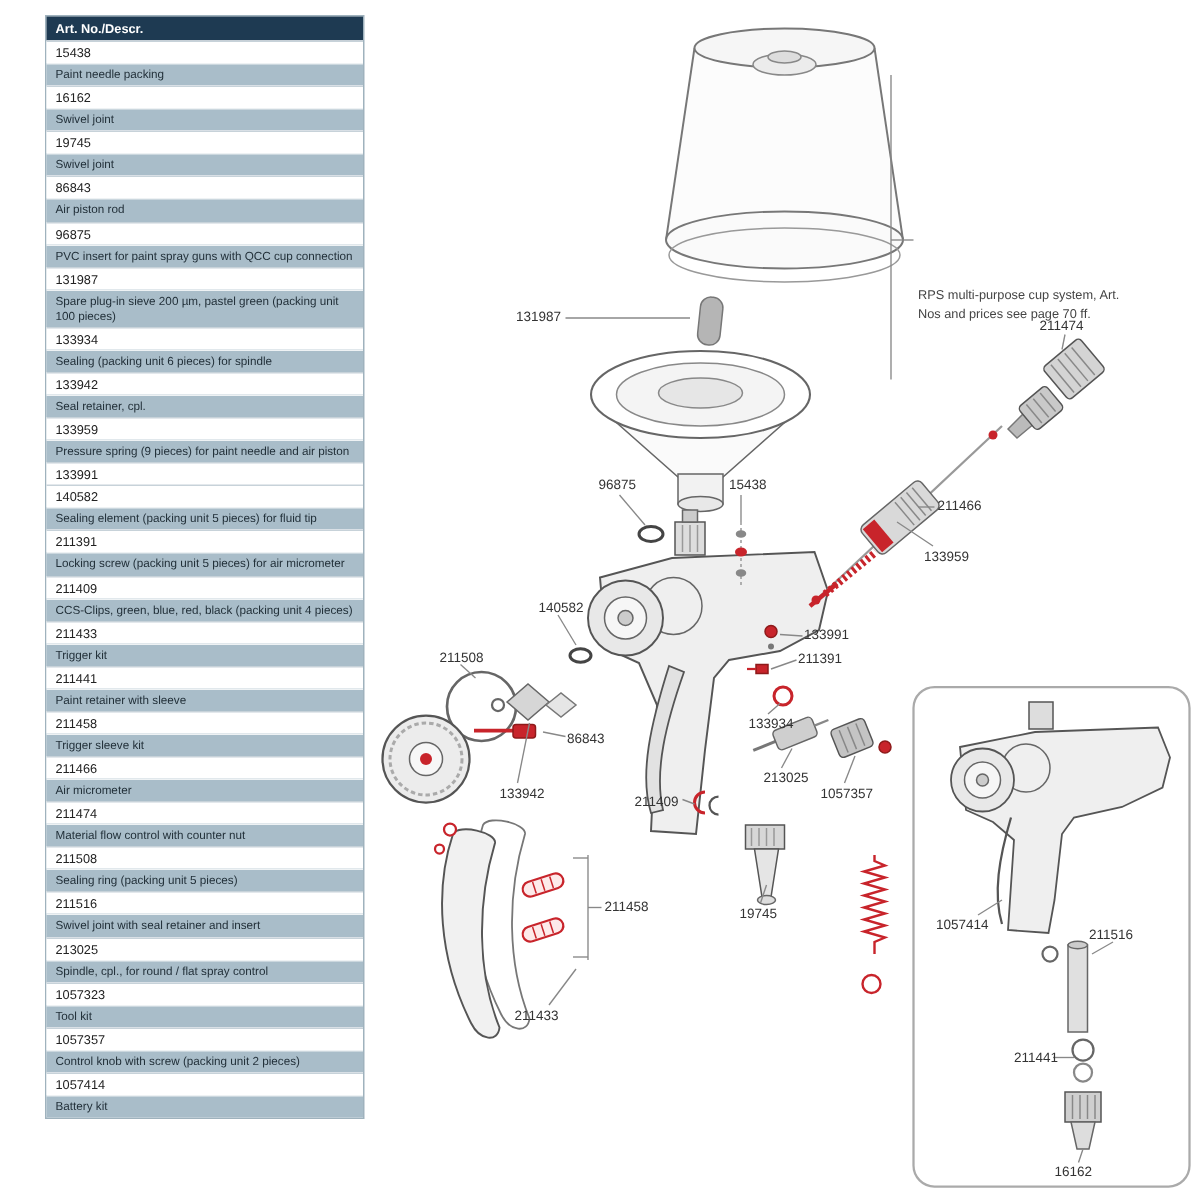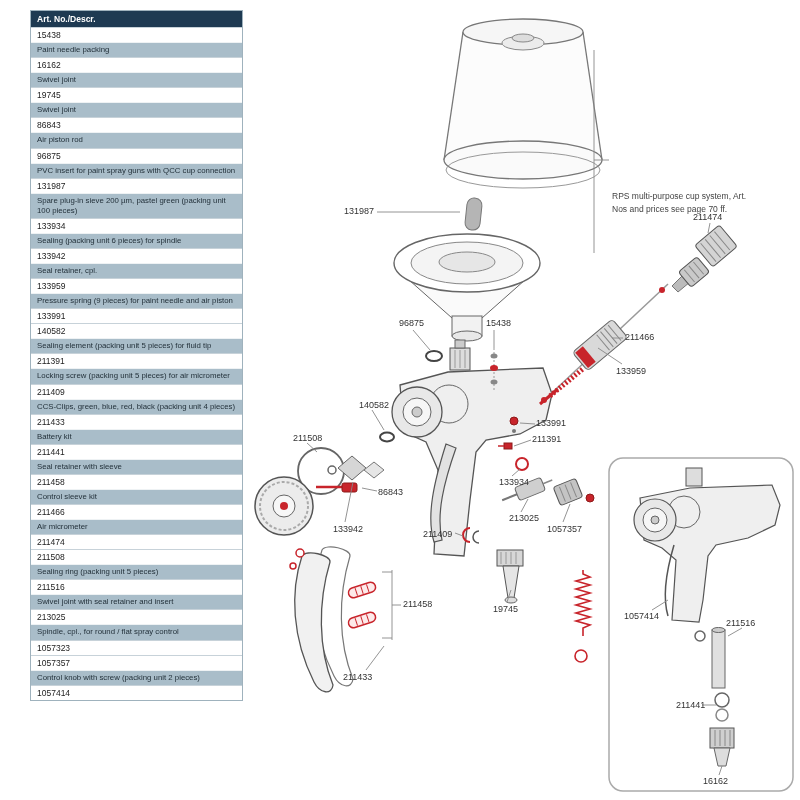--- a/index.html
+++ b/index.html
@@ -43,38 +43,41 @@
         <div class="art">133959</div>
         <div class="descr">Pressure spring (9 pieces) for paint needle and air piston</div>
         <div class="art">133991</div>
         <div class="art">140582</div>
         <div class="descr">Sealing element (packing unit 5 pieces) for fluid tip</div>
         <div class="art">211391</div>
         <div class="descr">Locking screw (packing unit 5 pieces) for air micrometer</div>
         <div class="art">211409</div>
         <div class="descr">CCS-Clips, green, blue, red, black (packing unit 4 pieces)</div>
         <div class="art">211433</div>
-        <div class="descr">Battery kit</div>
+        <div class="descr">Trigger kit</div>
         <div class="art">211441</div>
-        <div class="descr">Seal retainer with sleeve</div>
+        <div class="descr">Paint retainer with sleeve</div>
         <div class="art">211458</div>
-        <div class="descr">Control sleeve kit</div>
+        <div class="descr">Trigger sleeve kit</div>
         <div class="art">211466</div>
         <div class="descr">Air micrometer</div>
         <div class="art">211474</div>
+        <div class="descr">Material flow control with counter nut</div>
         <div class="art">211508</div>
         <div class="descr">Sealing ring (packing unit 5 pieces)</div>
         <div class="art">211516</div>
         <div class="descr">Swivel joint with seal retainer and insert</div>
         <div class="art">213025</div>
         <div class="descr">Spindle, cpl., for round / flat spray control</div>
         <div class="art">1057323</div>
+        <div class="descr">Tool kit</div>
         <div class="art">1057357</div>
         <div class="descr">Control knob with screw (packing unit 2 pieces)</div>
         <div class="art">1057414</div>
+        <div class="descr">Battery kit</div>
       </div>
   </div>
 
   <svg id="diagram-svg" width="800" height="800" viewBox="0 0 800 800">
 
     <g>
       <polygon points="463,32 583,32 602,160 444,160" fill="#fcfcfc" stroke="none"></polygon>
       <line x1="463" y1="32" x2="444" y2="160" stroke="#777" stroke-width="1.3"></line>
       <line x1="583" y1="32" x2="602" y2="160" stroke="#777" stroke-width="1.3"></line>
       <ellipse cx="523" cy="160" rx="79" ry="19" fill="#fafafa" stroke="#777" stroke-width="1.3"></ellipse>

